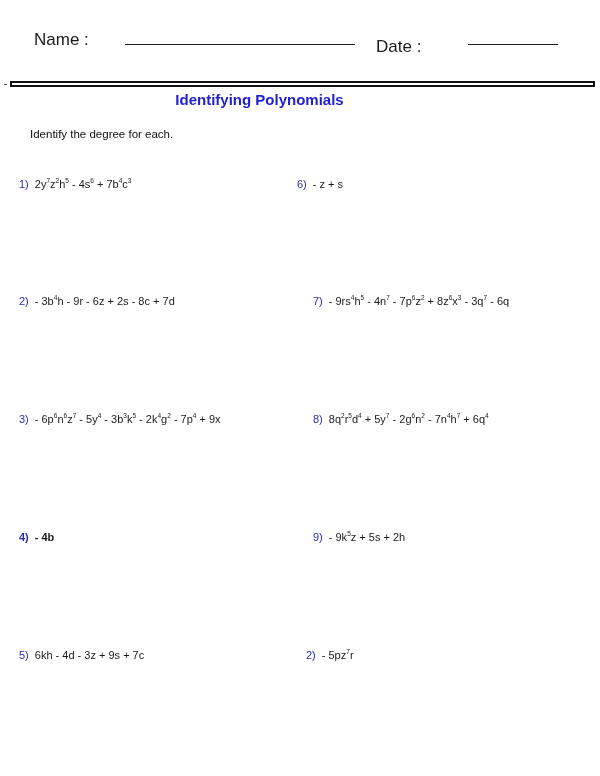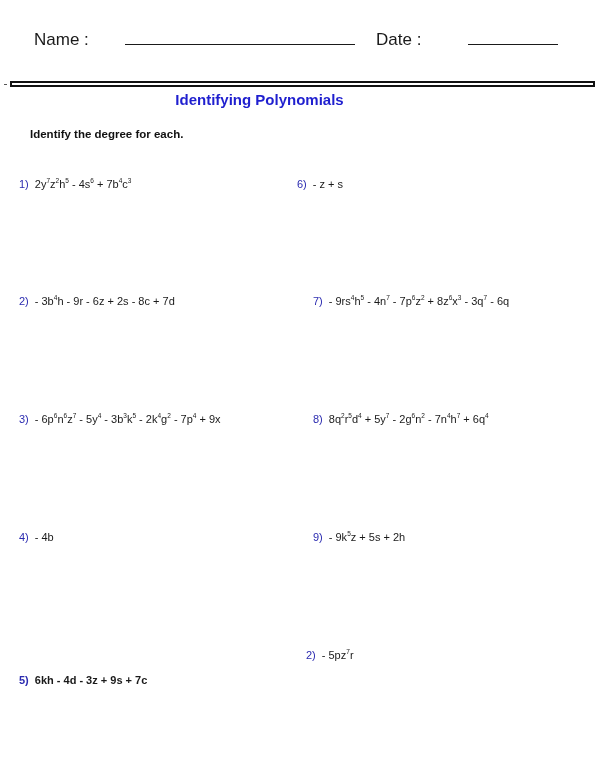--- a/index.html
+++ b/index.html
@@ -12,44 +12,44 @@
     .hdr-line { height: 0; border-bottom: 1.3px solid #1a1a1a; }
     .border-dbl {
       left: 10px; top: 81px; width: 581px; height: 2px;
       border: 2px solid #111; background: #fff;
     }
     .tick { left: 4px; top: 84px; width: 3px; height: 1px; background: #555; }
     .title {
       left: 0; top: 91px; width: 519px; text-align: center;
       font-size: 15px; font-weight: bold; color: #1f1fcf;
     }
-    .instr { left: 30px; top: 128px; font-size: 11.5px; font-weight: bold; color: #111; }
+    .instr { left: 30px; top: 128px; font-size: 11.5px; font-weight: normal; color: #111; }
     .prob { font-size: 11px; color: #1a1a1a; white-space: nowrap; }
     .prob .num { color: #2b2bb0; display: inline-block; }
     .prob .expr { margin-left: 6px; }
     sup { font-size: 6.5px; vertical-align: 5px; line-height: 0; }
   </style>
 </head>
 <body>
 
 <div class="abs hdr-label" style="left:34px; top:30px;">Name :</div>
 <div class="abs hdr-line" style="left:125px; top:44px; width:230px;"></div>
-<div class="abs hdr-label" style="left:376px; top:30px;">Date :</div>
+<div class="abs hdr-label" style="left:376px; top:37px;">Date :</div>
 <div class="abs hdr-line" style="left:468px; top:44px; width:90px;"></div>
 
 <div class="abs tick"></div>
 <div class="abs border-dbl"></div>
 
 <div class="abs title">Identifying Polynomials</div>
 <div class="abs instr">Identify the degree for each.</div>
 
 <div id="problems">
     <div class="abs prob" style="top: 178px; left: 19px;"><span class="num">1)</span><span class="expr">2y<sup>7</sup>z<sup>2</sup>h<sup>5</sup> - 4s<sup>6</sup> + 7b<sup>4</sup>c<sup>3</sup></span></div>
     <div class="abs prob" style="top: 295px; left: 19px;"><span class="num">2)</span><span class="expr">- 3b<sup>4</sup>h - 9r - 6z + 2s - 8c + 7d</span></div>
     <div class="abs prob" style="top: 413px; left: 19px;"><span class="num">3)</span><span class="expr">- 6p<sup>6</sup>n<sup>6</sup>z<sup>7</sup> - 5y<sup>4</sup> - 3b<sup>3</sup>k<sup>5</sup> - 2k<sup>4</sup>g<sup>2</sup> - 7p<sup>4</sup> + 9x</span></div>
-    <div class="abs prob" style="top: 531px; left: 19px;"><span class="num">4)</span><span class="expr">- 4b</span></div>
-    <div class="abs prob" style="top: 674px; left: 19px; font-weight: bold;"><span class="num">5)</span><span class="expr">6kh - 4d - 3z + 9s + 7c</span></div>
+    <div class="abs prob" style="top: 531px; left: 19px; font-weight: bold;"><span class="num">4)</span><span class="expr">- 4b</span></div>
+    <div class="abs prob" style="top: 649px; left: 19px;"><span class="num">5)</span><span class="expr">6kh - 4d - 3z + 9s + 7c</span></div>
     <div class="abs prob" style="top: 178px; left: 297px;"><span class="num">6)</span><span class="expr">- z + s</span></div>
     <div class="abs prob" style="top: 295px; left: 313px;"><span class="num">7)</span><span class="expr">- 9rs<sup>4</sup>h<sup>5</sup> - 4n<sup>7</sup> - 7p<sup>6</sup>z<sup>2</sup> + 8z<sup>6</sup>x<sup>3</sup> - 3q<sup>7</sup> - 6q</span></div>
     <div class="abs prob" style="top: 413px; left: 313px;"><span class="num">8)</span><span class="expr">8q<sup>2</sup>r<sup>5</sup>d<sup>4</sup> + 5y<sup>7</sup> - 2g<sup>6</sup>n<sup>2</sup> - 7n<sup>4</sup>h<sup>7</sup> + 6q<sup>4</sup></span></div>
     <div class="abs prob" style="top: 531px; left: 313px;"><span class="num">9)</span><span class="expr">- 9k<sup>5</sup>z + 5s + 2h</span></div>
     <div class="abs prob" style="top: 649px; left: 306px;"><span class="num">2)</span><span class="expr">- 5pz<sup>7</sup>r</span></div>
   </div>
 
 </body></html>

